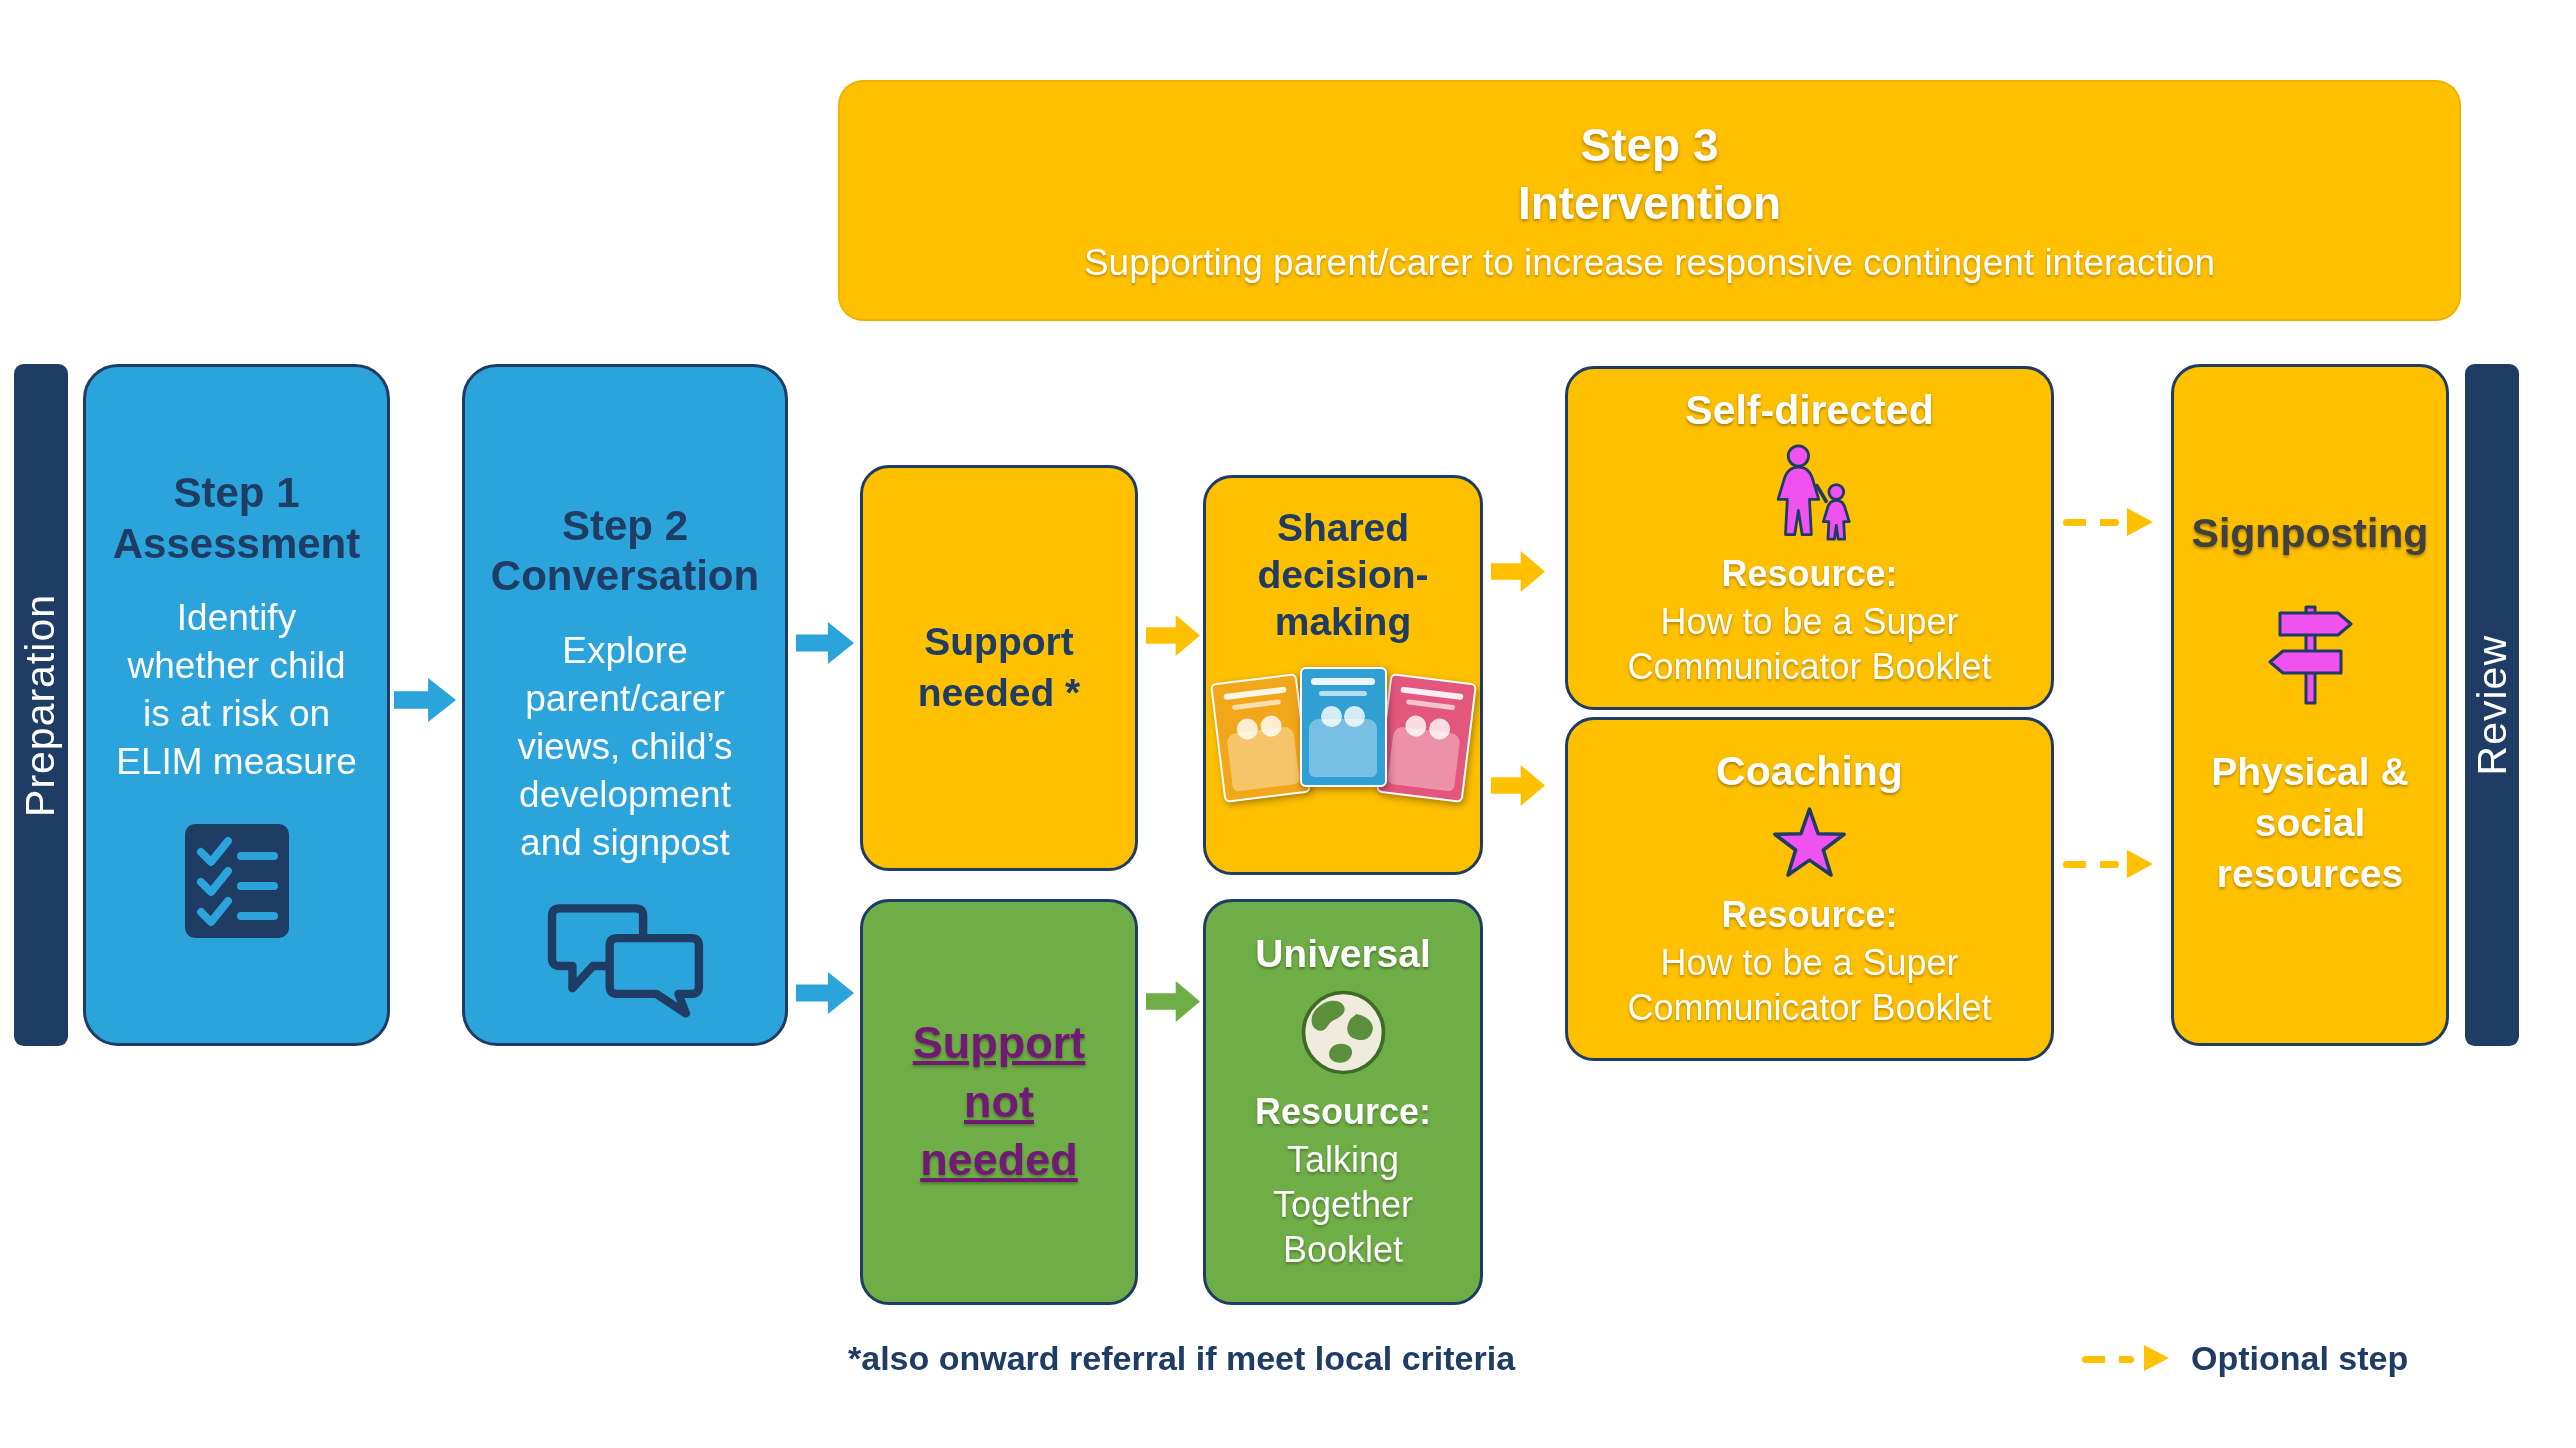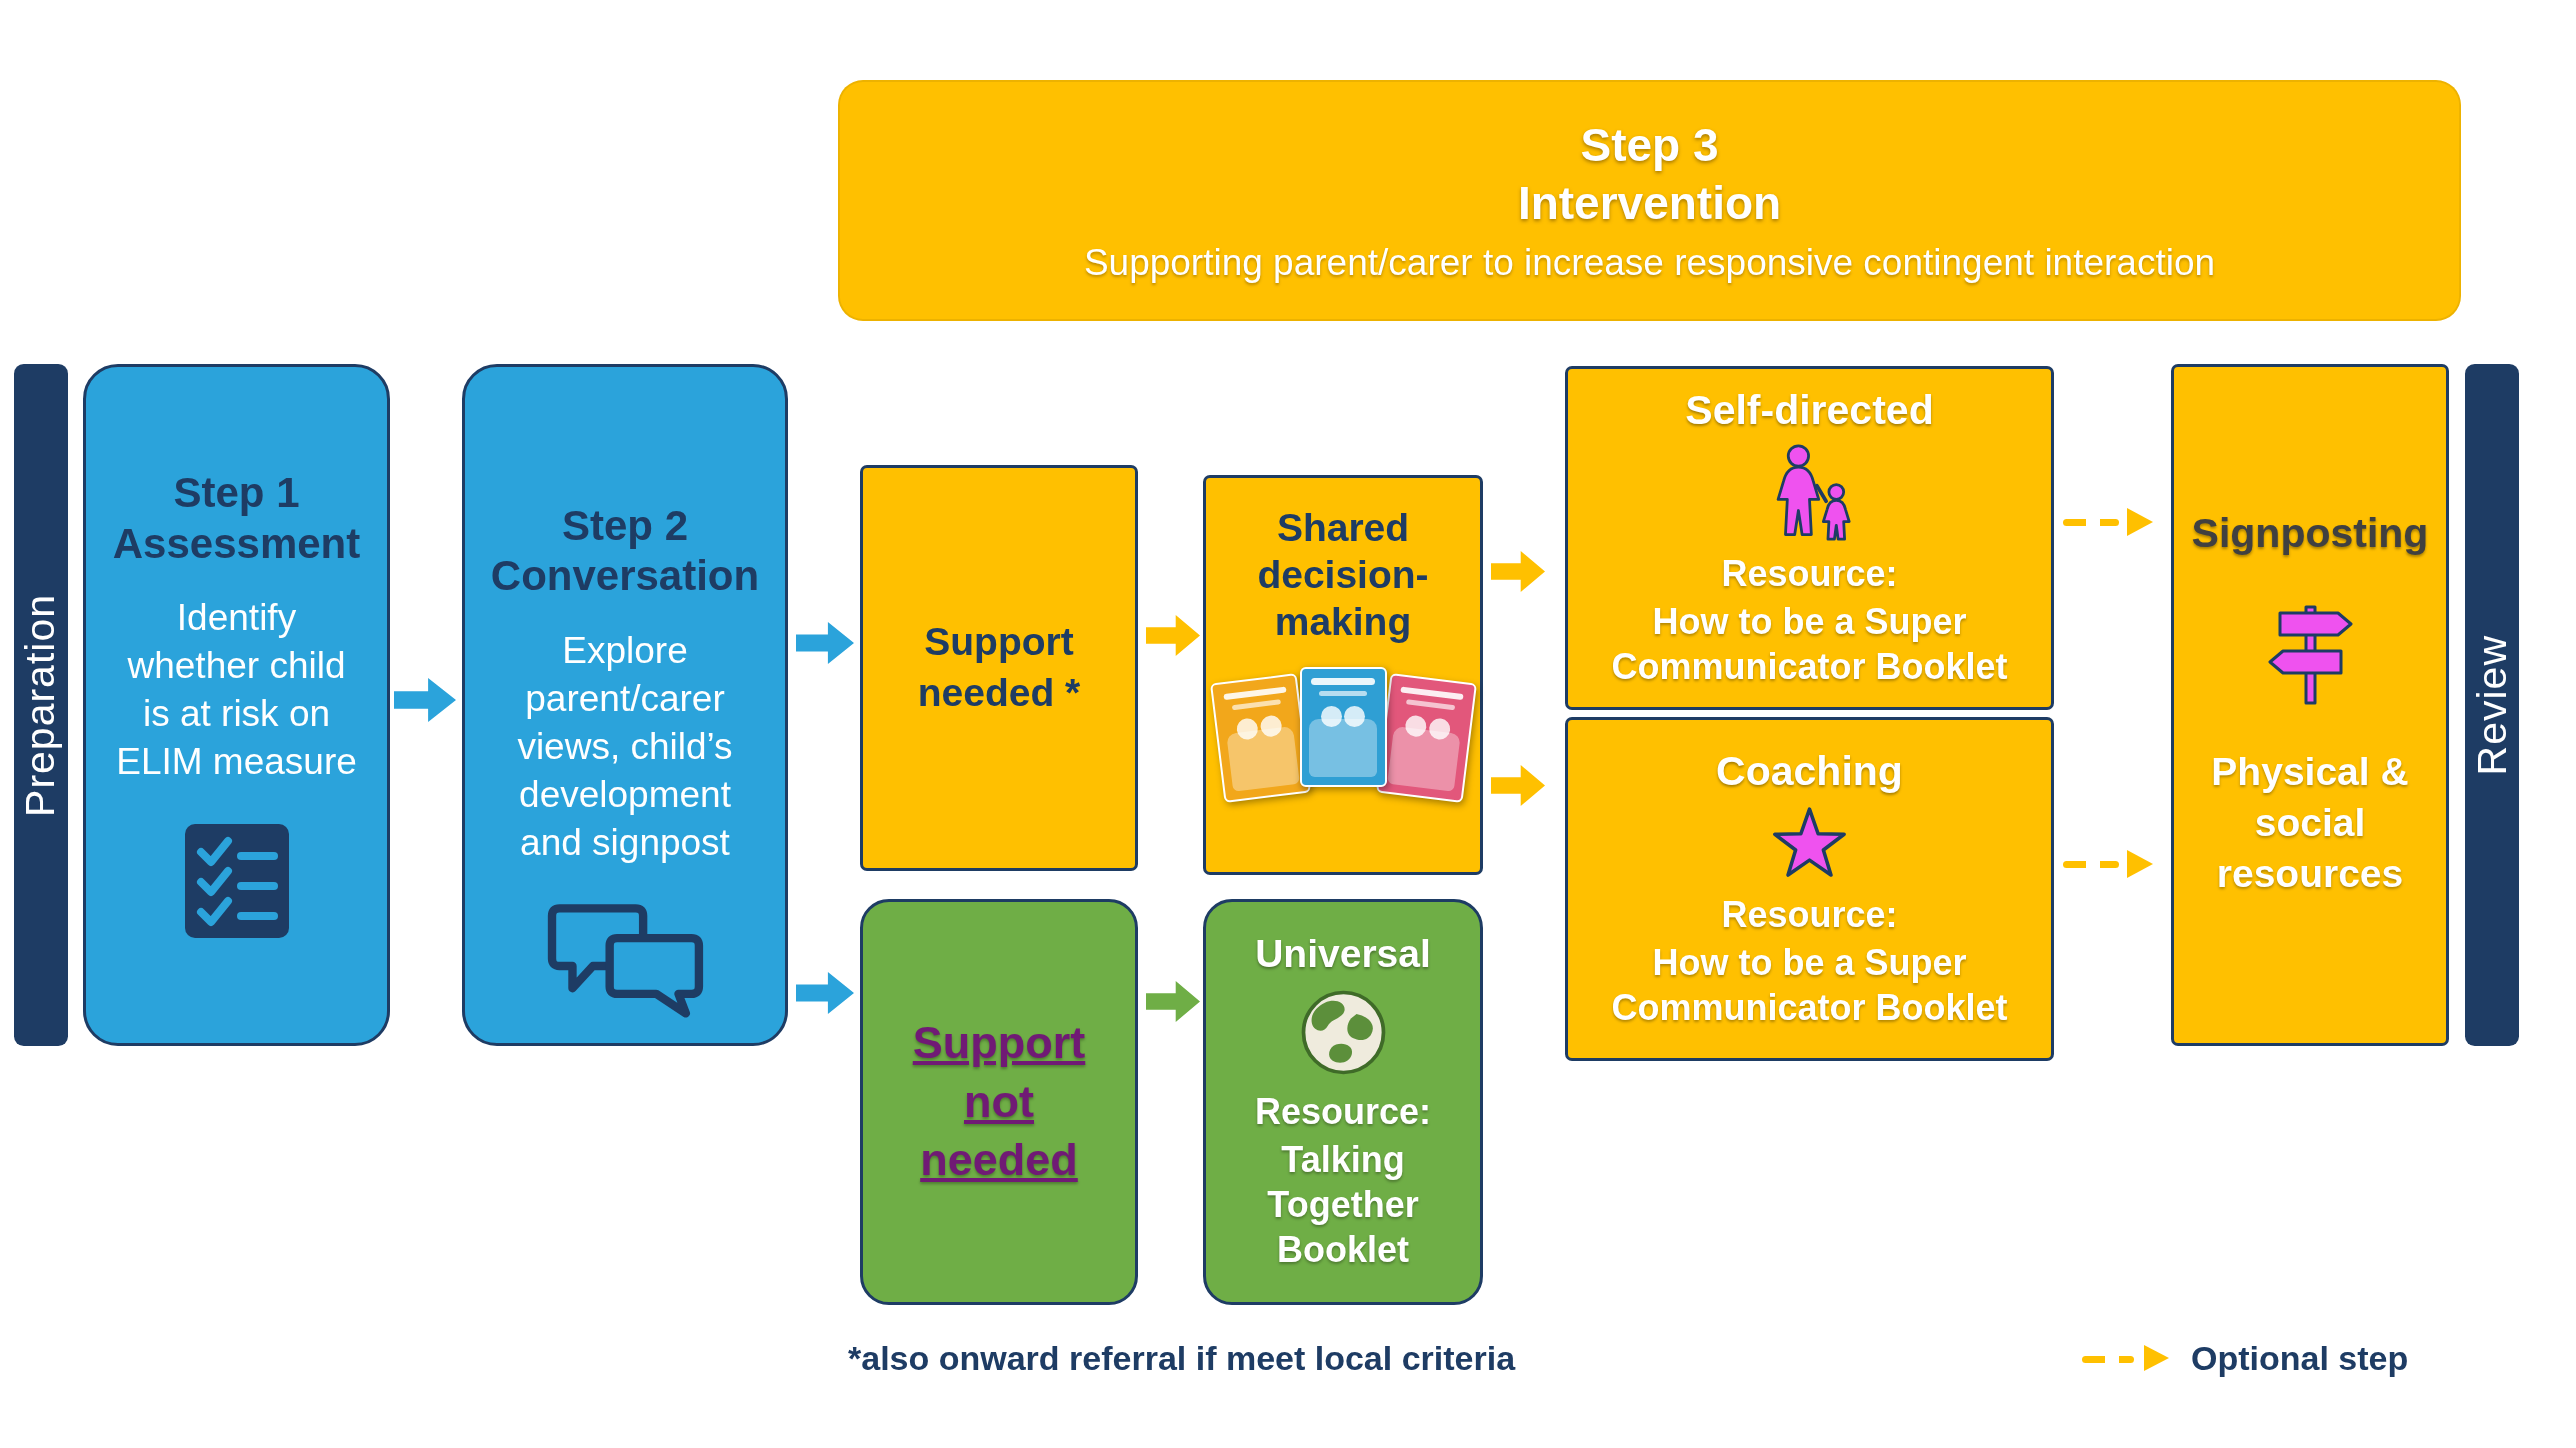--- a/index.html
+++ b/index.html
@@ -39,21 +39,21 @@
   .rail-text { writing-mode: vertical-rl; transform: rotate(180deg);
     color: #fff; font-size: 41px; letter-spacing: 1px; }
 
   
   .flow-box {
     position: absolute; border: 3.9px solid #1E3C64;
     display: flex; flex-direction: column; align-items: center;
     text-align: center;
   }
   .box-blue   { background: #2BA3DB; border-radius: 35px; }
-  .box-yellow { background: #FFC000; border-radius: 7px; }
+  .box-yellow { background: #FFC000; border-radius: 29px; }
   .box-green  { background: #6FAE46; border-radius: 29px; }
 
   .step1 { left: 83px;  top: 364px; width: 307px; height: 682px; justify-content: center; padding: 25px 13.5px; }
   .step2 { left: 462px; top: 364px; width: 326px; height: 682px; justify-content: flex-end; padding: 25px 13.5px; }
 
   .box-title { font-size: 42px; font-weight: bold; color: #1E3C64; line-height: 1.2; }
   .box-title span { display: block; }
   .box-body  { font-size: 37px; color: #fff; line-height: 1.3; margin-top: 25px; padding: 0 15.5px; }
   .box-icon  { margin-top: 33px; line-height: 0; }
 
@@ -81,21 +81,21 @@
   .bk-art::before { left: 11.6px; } .bk-art::after { right: 11.6px; }
 
   .card { left: 1565px; width: 489px; height: 344px; justify-content: center; padding: 15.5px 27px; }
   .card-self     { top: 366px; }
   .card-coaching { top: 717px; }
   .card-title { font-size: 41px; font-weight: bold; color: #fff;
     text-shadow: 0 1.9px 2.9px rgba(0,0,0,.35); }
   .card-icon { margin-top: 9.7px; line-height: 0; }
   .resource-label { margin-top: 11.6px; font-size: 36px; font-weight: bold; color: #fff;
     text-shadow: 0 1.9px 2.9px rgba(0,0,0,.3); }
-  .resource-name { margin-top: 3.9px; font-size: 36px; font-weight: bold; color: #fff; line-height: 1.25;
+  .resource-name { margin-top: 3.9px; font-size: 36px; font-weight: normal; color: #fff; line-height: 1.25;
     text-shadow: 0 1.9px 2.9px rgba(0,0,0,.3); }
 
   .universal { left: 1203px; top: 899px; width: 280px; height: 406px; justify-content: center; padding: 15.5px; }
   .universal .card-title { font-size: 39px; }
   .universal .resource-label, .universal .resource-name { font-size: 36px; }
 
   .signposting { left: 2171px; top: 364px; width: 278px; height: 682px; justify-content: center; padding: 23px 17.4px; }
   .sign-title { font-size: 41px; font-weight: bold; color: #404040;
     text-shadow: 0 1.9px 2.9px rgba(0,0,0,.35); }
   .sign-icon { margin-top: 42px; line-height: 0; }

